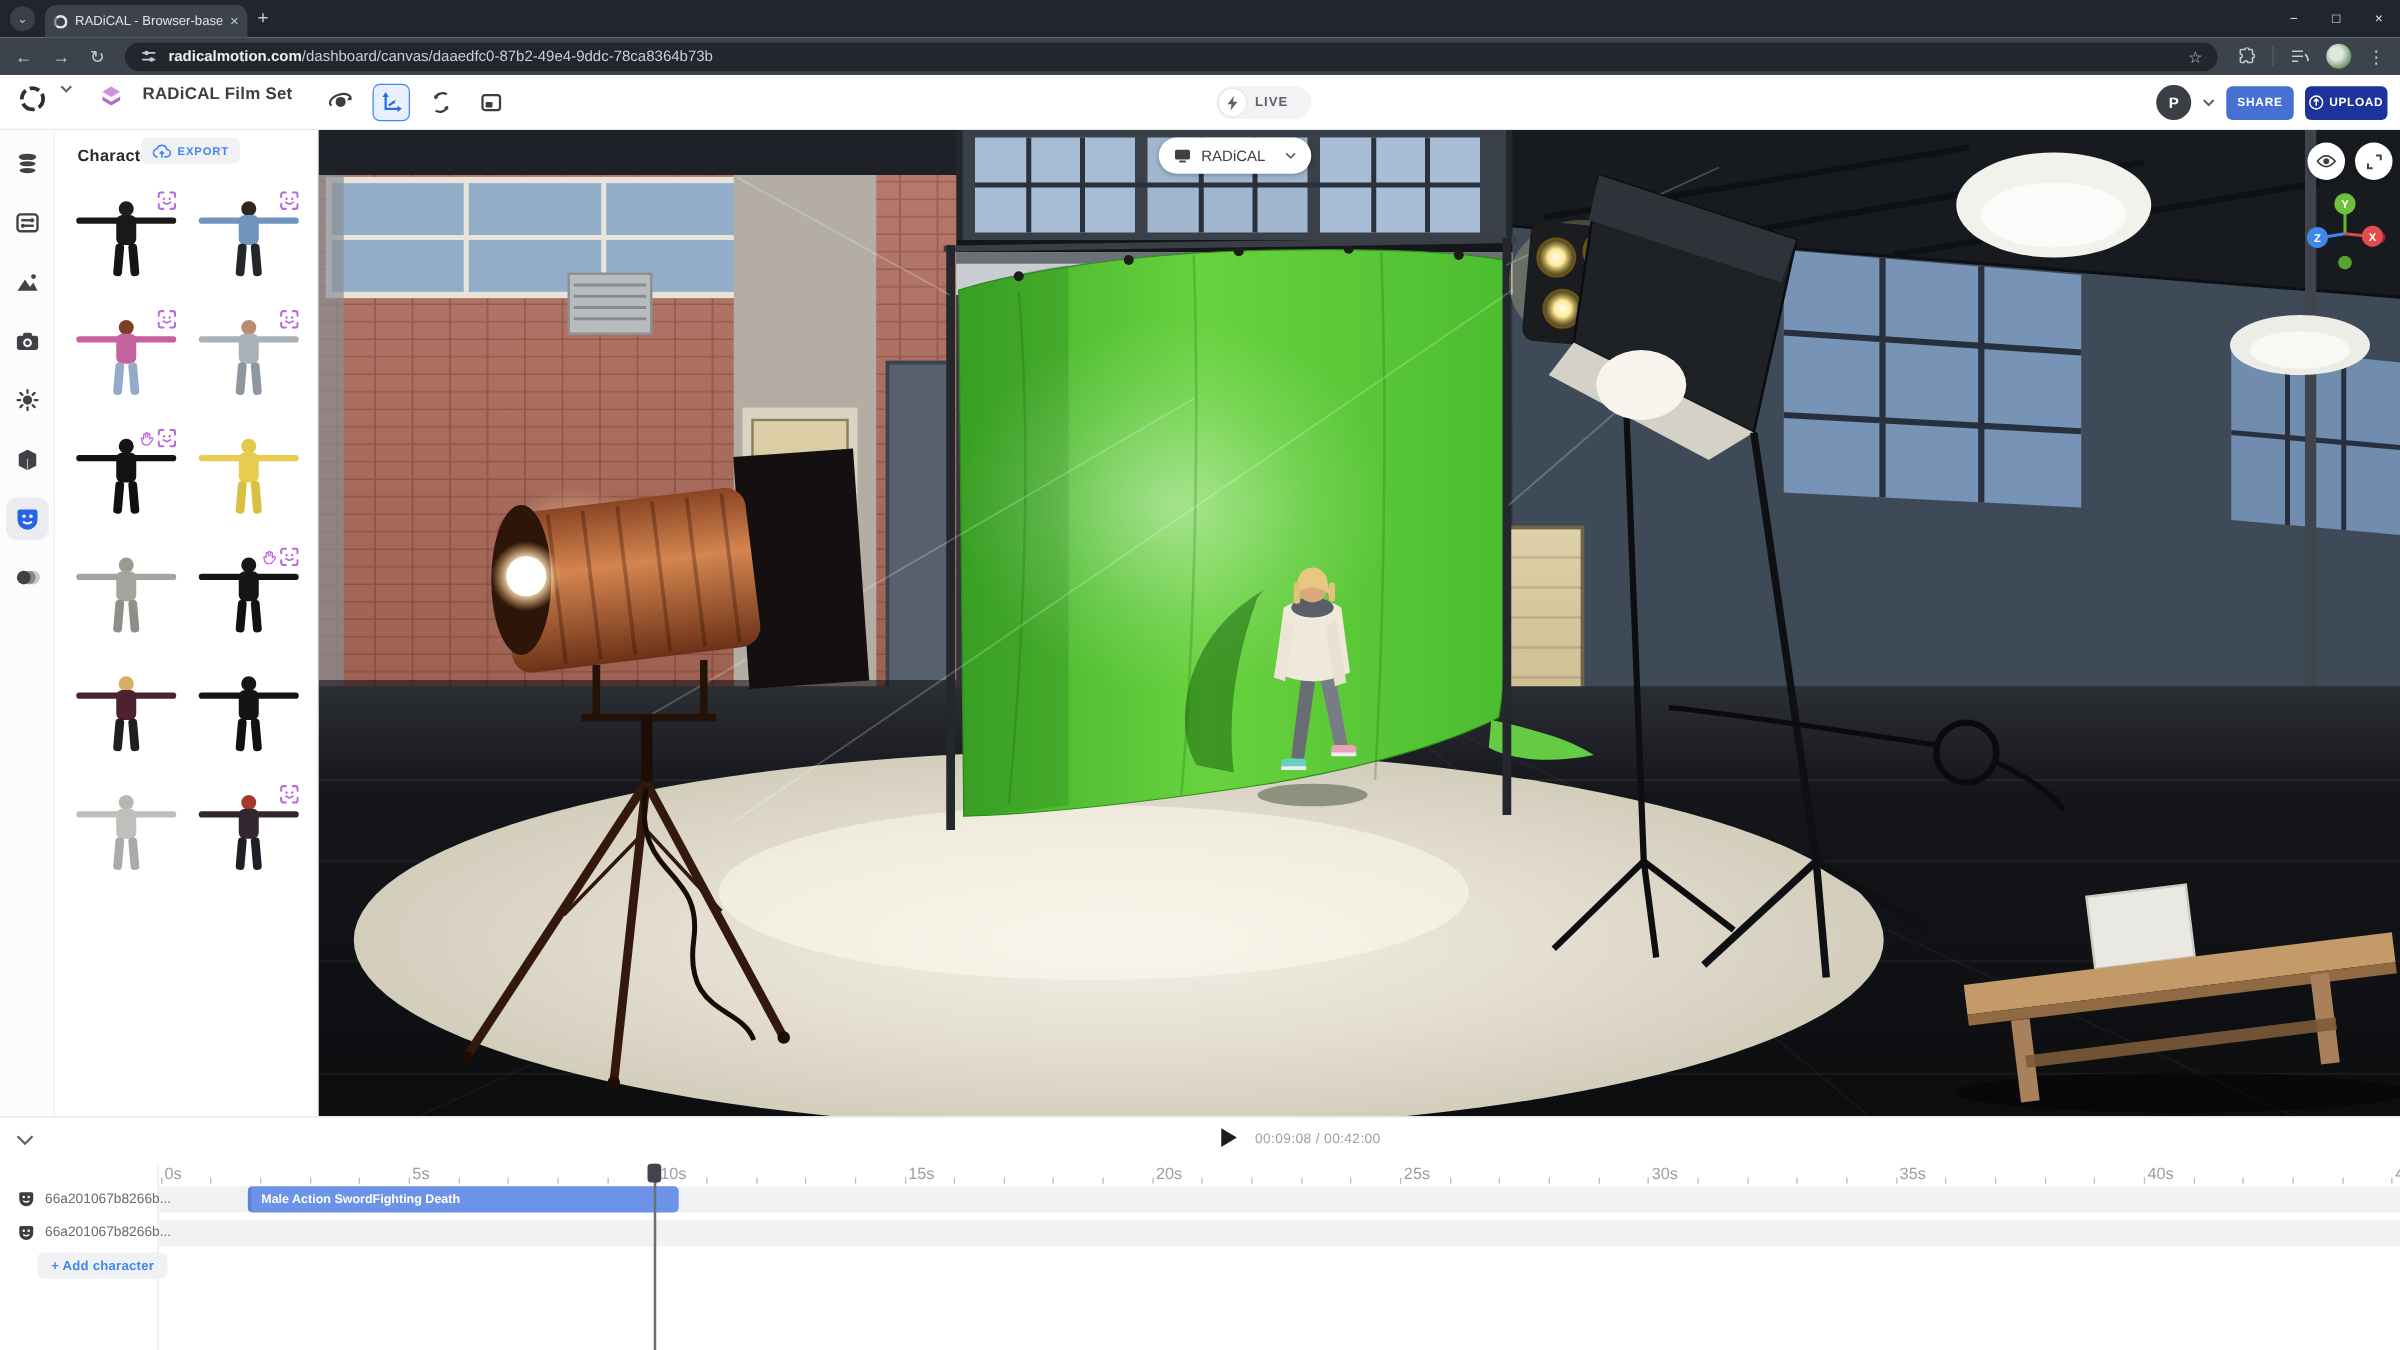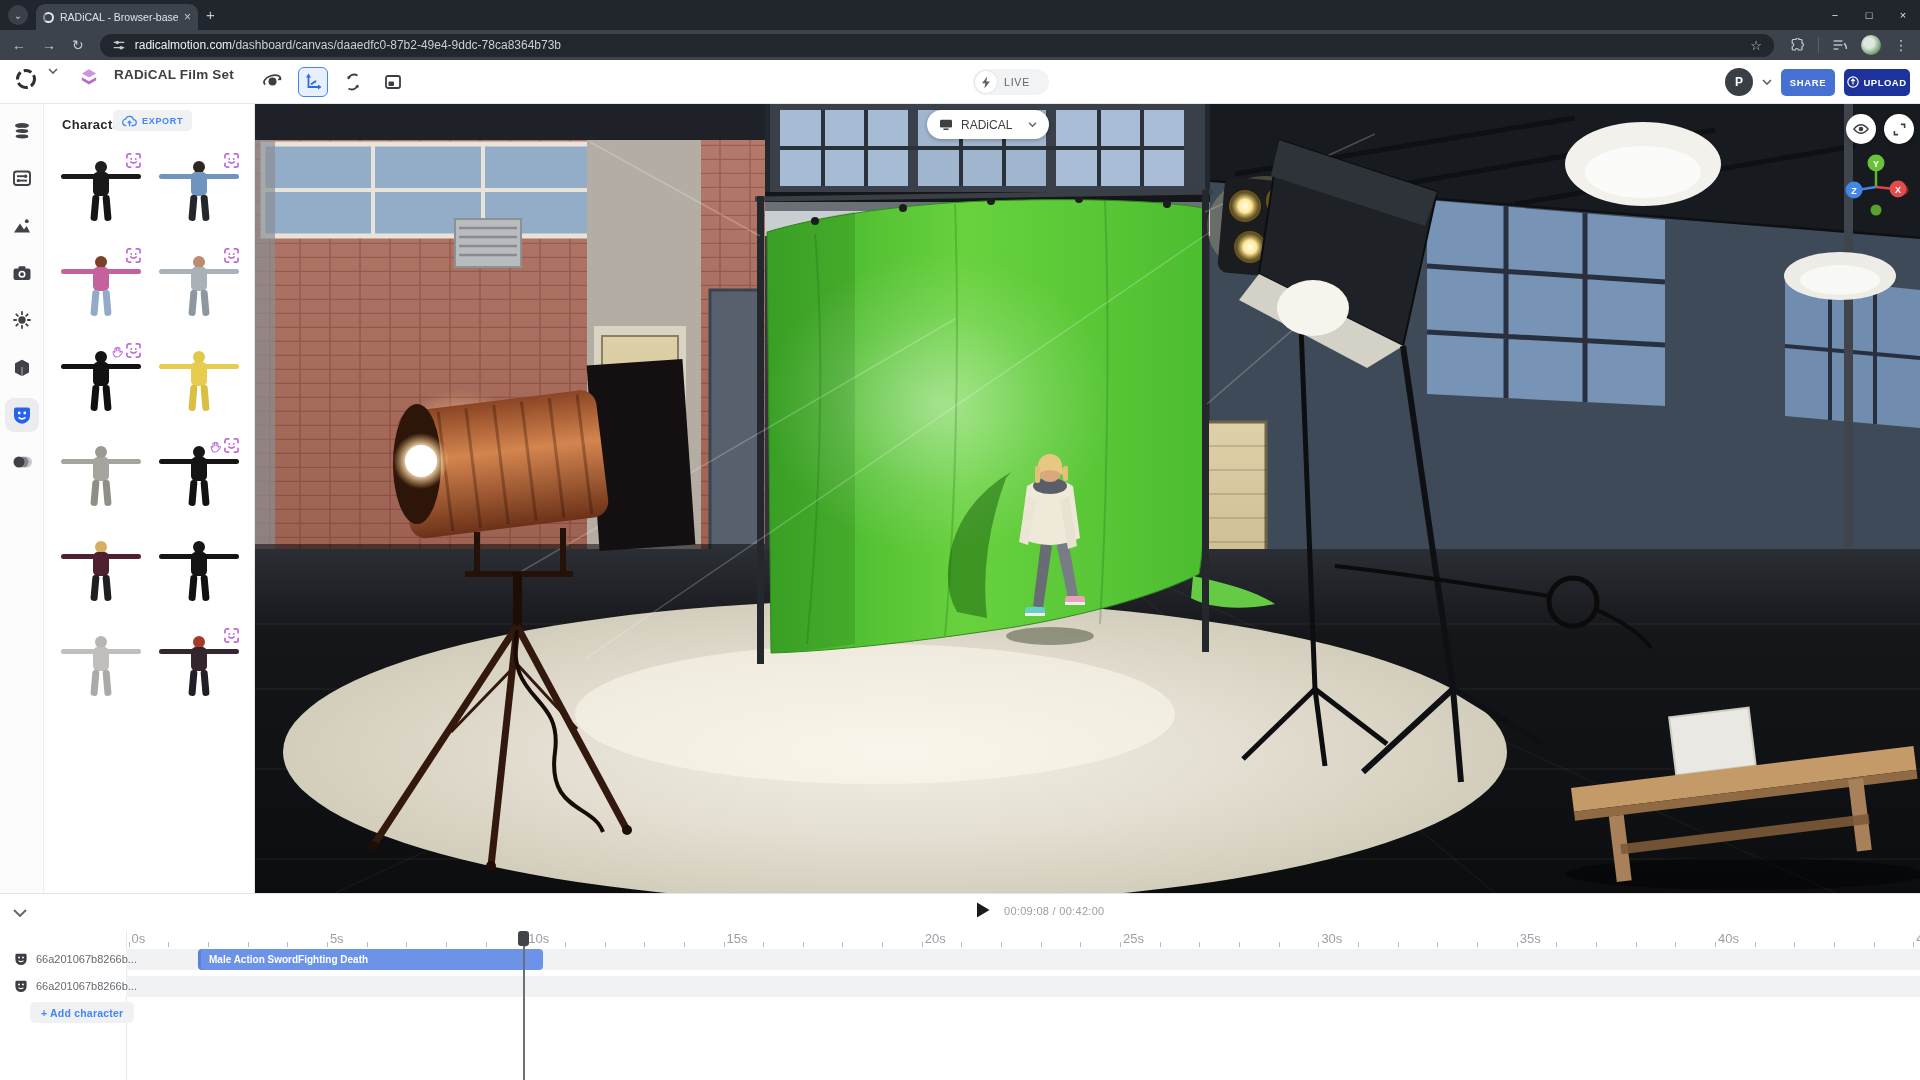--- a/index.html
+++ b/index.html
@@ -12,35 +12,35 @@
 .tabsearch{position:absolute;left:8px;top:5px;width:20px;height:20px;border-radius:50%;background:#3a4049;color:#c6cacf;font-size:10px;display:flex;align-items:center;justify-content:center}
 .tab{position:absolute;left:36px;top:4px;width:162px;height:26px;background:#3d434d;border-radius:9px 9px 0 0;display:flex;align-items:center;padding:0 7px;gap:6px}
 .tab-fav{width:11px;height:11px;border-radius:50%;border:2.5px solid #e3e6ea;border-left-color:#8a9099;flex:0 0 auto}
 .tab-title{color:#dfe3e8;font-size:10.5px;white-space:nowrap;overflow:hidden;flex:1}
 .tab-close{color:#c3c9d0;font-size:12px;flex:0 0 auto}
 .newtab{position:absolute;left:206px;top:6px;color:#c3c9d0;font-size:15px}
 .winctl{position:absolute;top:0;height:30px;display:flex;align-items:center;justify-content:center;width:34px;color:#dfe3e8;font-size:11px}
 .urlbar{position:absolute;left:0;top:30px;width:1920px;height:30px;background:#3d434d;display:flex;align-items:center;padding:0 12px;gap:16px}
 .nav-ic{color:#c3c9d0;font-size:14px}
 .omnibox{flex:1;height:23px;background:#22262d;border-radius:12px;display:flex;align-items:center;padding:0 12px;gap:9px;font-size:12px;color:#c9cfd6;overflow:hidden}
-.url-host{color:#ecf0f4;font-weight:normal}
+.url-host{color:#ecf0f4;font-weight:bold}
 .omni-star{margin-left:auto;color:#c3c9d0;font-size:13px}
 .chrome-right{display:flex;align-items:center;gap:13px}
 .chrome-sep{width:1px;height:16px;background:#5a6069}
 .chrome-avatar{width:20px;height:20px;border-radius:50%;background:radial-gradient(circle at 40% 40%,#dfe8df 30%,#6f9a6f 70%,#49724c)}
 
 
 .toolbar{position:absolute;left:0;top:60px;width:1920px;height:44px;background:#fff;border-bottom:1px solid #e7e9eb;display:flex;align-items:center;padding:0 14px}
 .tb-left{display:flex;gap:10px}
 .tb-title{font-size:13.5px;color:#3c4043;font-weight:bold;margin:0 14px 0 4px;letter-spacing:.2px}
 .tool-btn{width:30px;height:30px;display:flex;align-items:center;justify-content:center;border-radius:6px}
 .tool-btn.sel{background:#e8f0fe;border:1.5px solid #4285f4}
 .live-pill{position:absolute;left:973px;top:9px;width:76px;height:26px;border-radius:13px;background:#f1f3f4;display:flex;align-items:center;padding:2px;gap:7px}
 .live-bolt{width:22px;height:22px;border-radius:50%;background:#fff;display:flex;align-items:center;justify-content:center;box-shadow:0 0 2px rgba(0,0,0,.15)}
-.live-txt{font-size:10.5px;color:#5f6368;font-weight:normal;letter-spacing:.8px}
+.live-txt{font-size:10.5px;color:#5f6368;font-weight:bold;letter-spacing:.8px}
 .tb-right{position:absolute;right:10px;top:0;height:44px;display:flex;align-items:center;gap:9px}
 .avatar-p{width:28px;height:28px;border-radius:50%;background:#3a3f45;color:#fff;font-size:12px;font-weight:bold;display:flex;align-items:center;justify-content:center}
 .btn-share{width:54px;height:27px;border-radius:5px;background:#4671d3;color:#fff;font-size:9.5px;font-weight:bold;letter-spacing:.6px;display:flex;align-items:center;justify-content:center;border:none}
 .btn-export{width:66px;height:27px;border-radius:5px;background:#1d339b;color:#fff;font-size:9.5px;font-weight:bold;letter-spacing:.5px;display:flex;align-items:center;justify-content:center;gap:4px;border:none}
 
 
 .rail{position:absolute;left:0;top:104px;width:44px;height:789px;background:#fcfcfd;border-right:1px solid #eeeff1}
 .rail-item{position:absolute;left:5px;width:34px;height:34px;display:flex;align-items:center;justify-content:center;border-radius:9px;color:#3f4247}
 .rail-item.selected{background:#ececf0;color:#2563eb}
 

